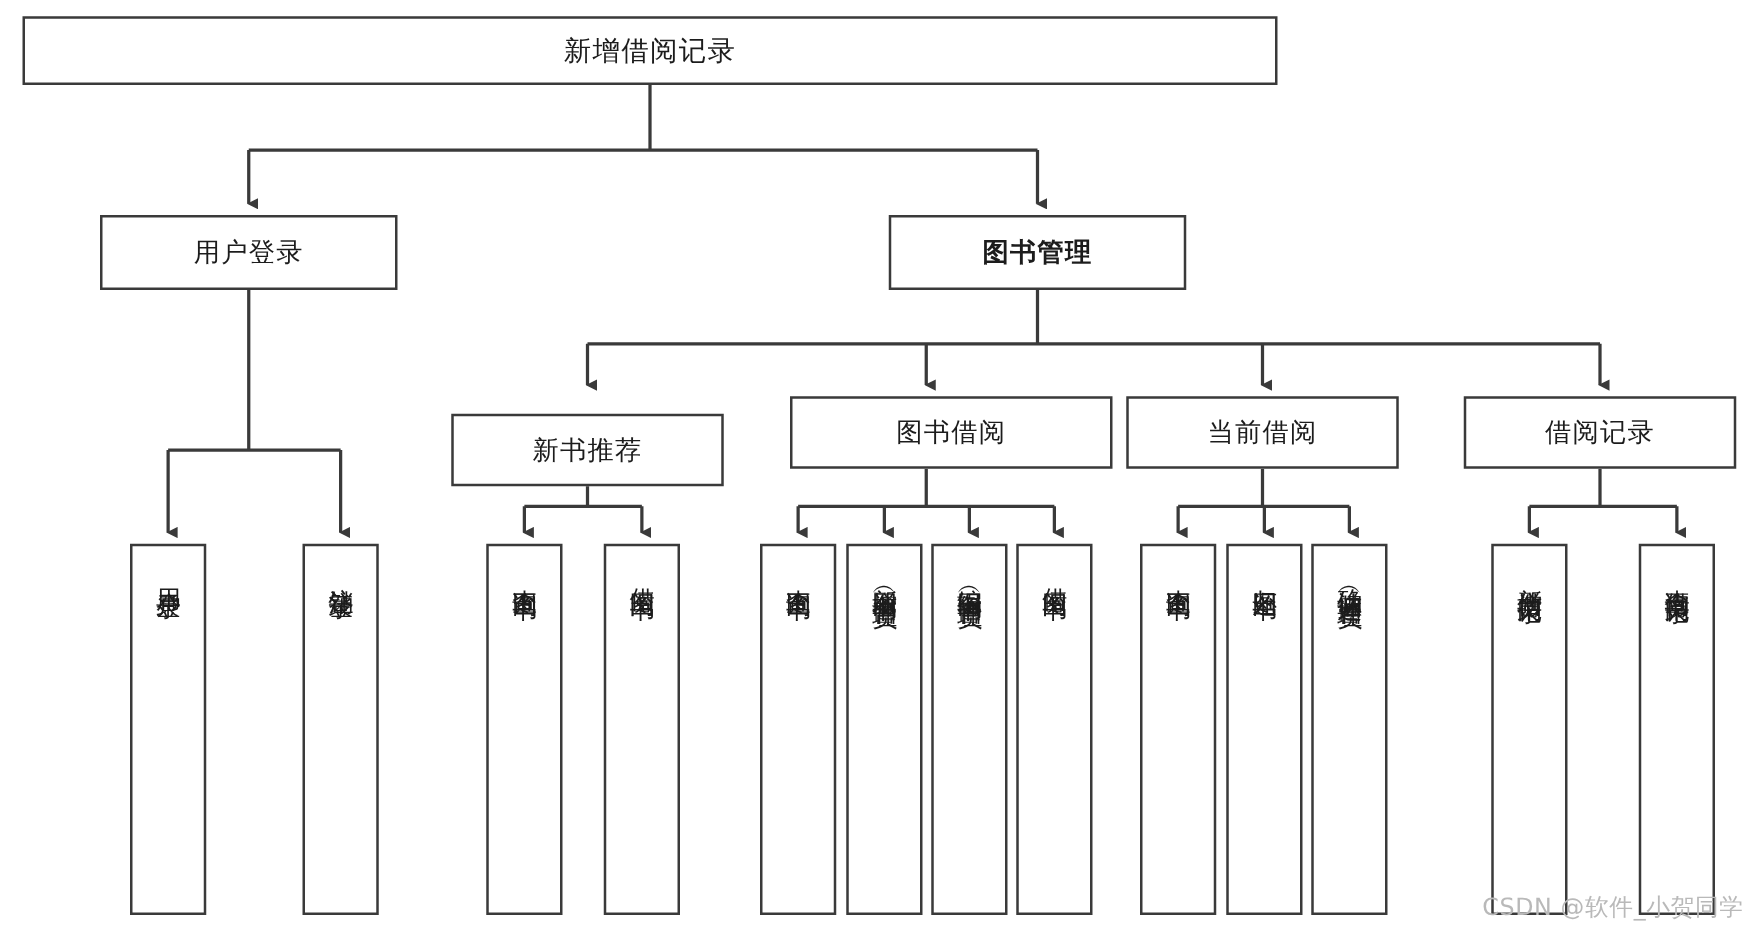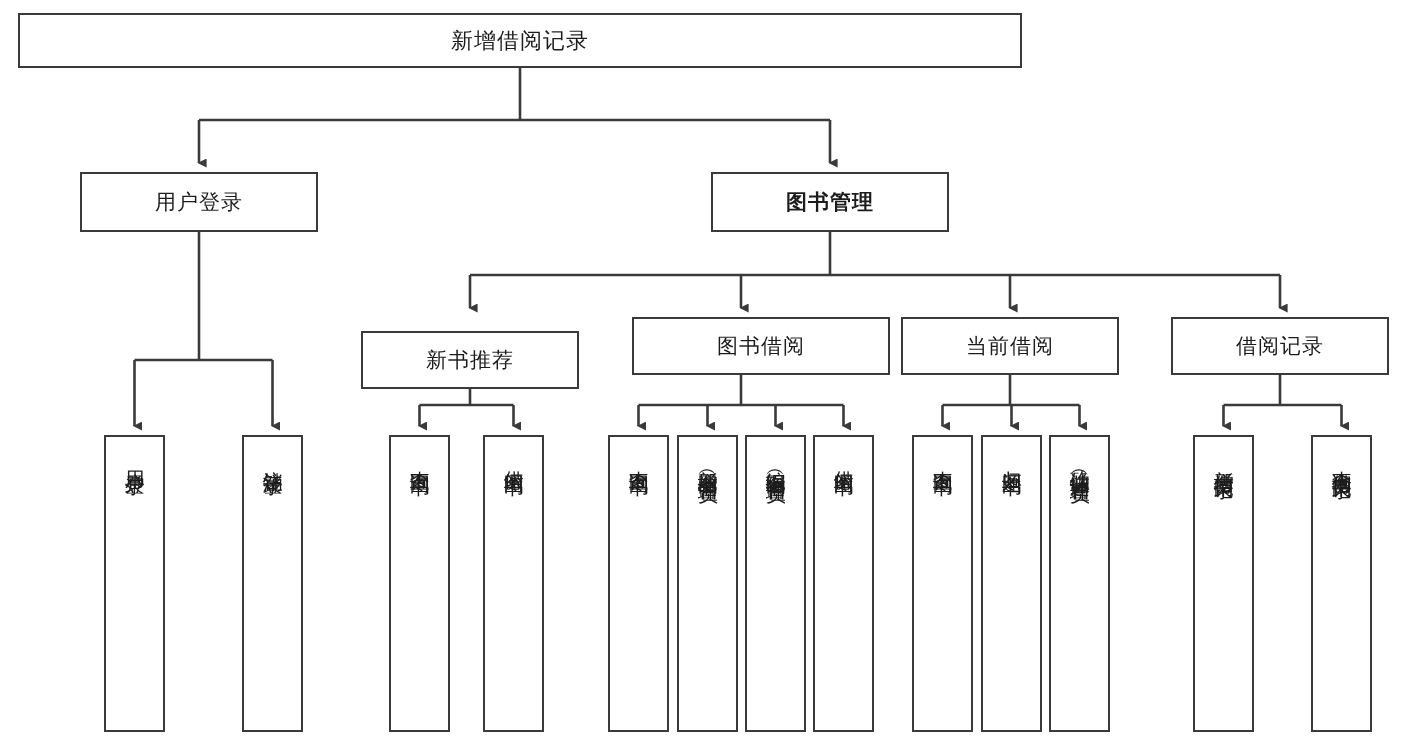--- a/index.html
+++ b/index.html
@@ -171,14 +171,15 @@
         <span class="vlabel">确认归还（管理员）</span>
       </div>
       <div class="node vert" style="left: 1193px; top: 435px; width: 61px; height: 297px;">
         <span class="vlabel">新增借阅记录</span>
       </div>
       <div class="node vert" style="left: 1311px; top: 435px; width: 61px; height: 297px;">
         <span class="vlabel">查询借阅记录</span>
       </div>
     </div>
 
+  <div class="watermark">CSDN @软件_小贺同学</div>
 
 </div>
 
 </body></html>

